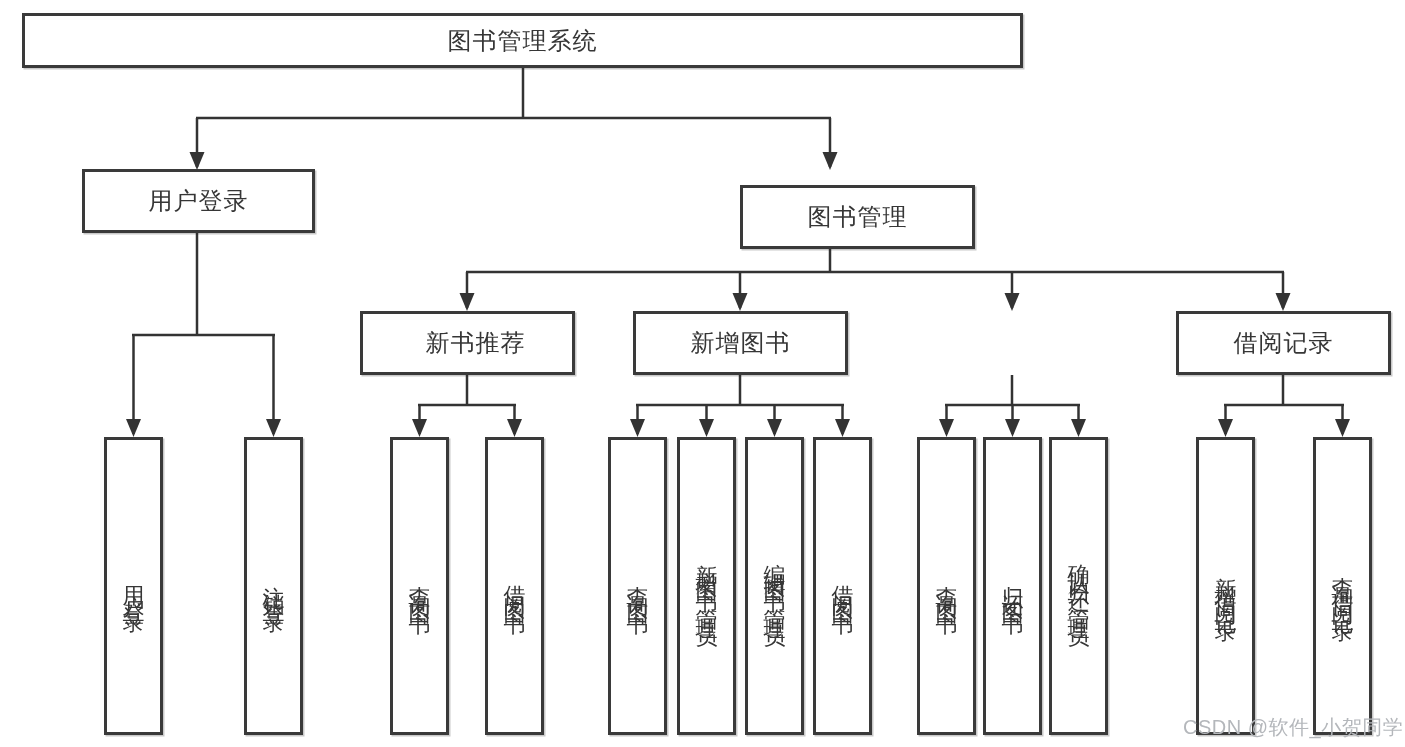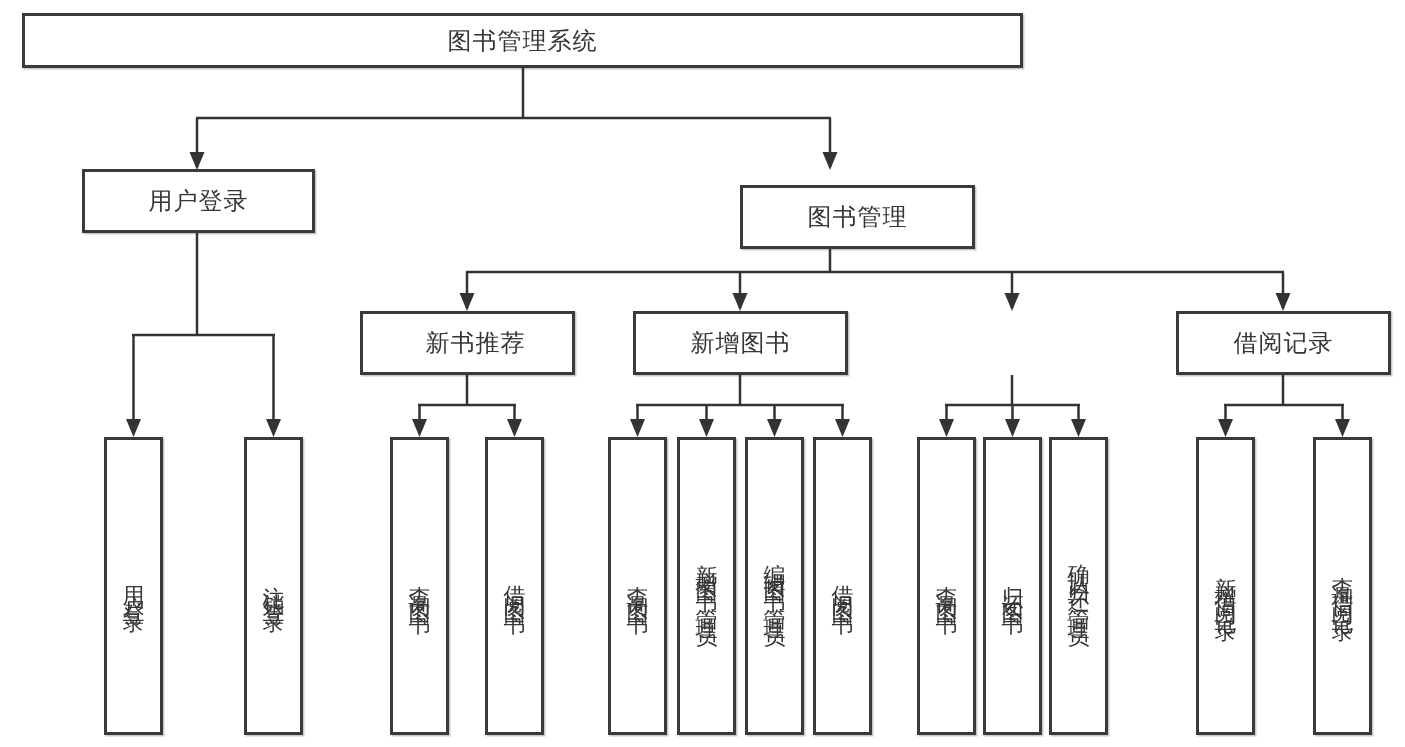--- a/index.html
+++ b/index.html
@@ -178,14 +178,15 @@
     <span class="vlabel">确认归还（管理员）</span>
   </div>
 
   <div class="node leaf leaf-12">
     <span class="vlabel">新增借阅记录</span>
   </div>
   <div class="node leaf leaf-13">
     <span class="vlabel">查询借阅记录</span>
   </div>
 
+  <div class="watermark">CSDN @软件_小贺同学</div>
 
 </div>
 
 </body></html>

